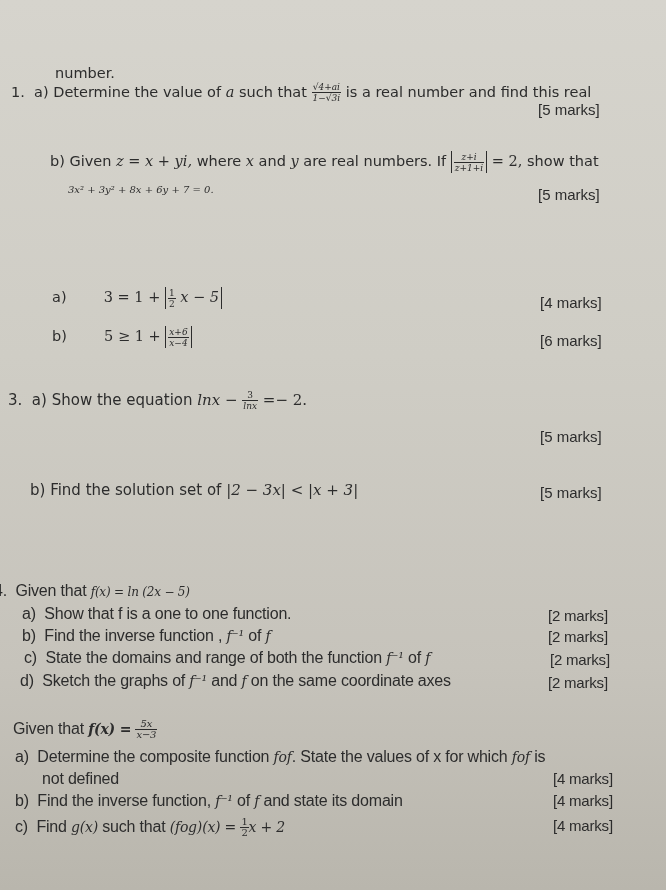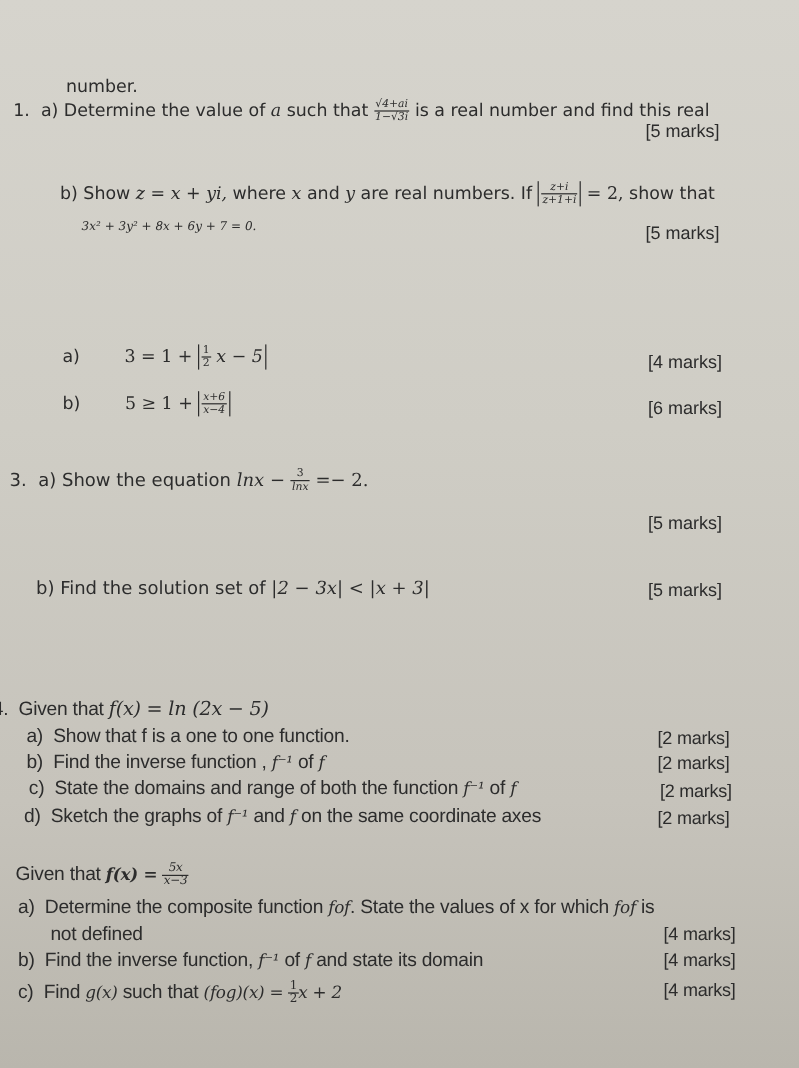--- a/index.html
+++ b/index.html
@@ -32,21 +32,21 @@
     <span>Determine the value of</span>
     <span class="m">a</span>
     <span>such that</span>
     <span class="frac"><span class="num m">√4+ai</span><span class="den m">1−√3i</span></span>
     <span>is a real number and find this real</span>
   </div>
   <div class="t" style="left:55px; top:64px;">number.</div>
   <div class="marks" style="left:538px; top:101px;">[5 marks]</div>
 
   <div class="t" style="left:50px; top:151px;">
-    <span>b) Show</span>
+    <span>b) Given</span>
     <span class="m">z = x + yi,</span>
     <span>where</span>
     <span class="m">x</span>
     <span>and</span>
     <span class="m">y</span>
     <span>are real numbers. If</span>
     <span class="abs"><span class="frac"><span class="num m">z+i</span><span class="den m">z+1+i</span></span></span>
     <span class="mr">= 2,</span>
     <span>show that</span>
   </div>
@@ -80,21 +80,21 @@
 
   <div class="t" style="left:30px; top:481px; font-size:15px;">
     <span>b) Find the solution set of</span>
     <span class="m">|2 − 3x| &lt; |x + 3|</span>
   </div>
   <div class="marks" style="left:540px; top:484px;">[5 marks]</div>
 
   <div class="t cond" style="left:-6px; top:582px;">
     <span>4.</span>&nbsp;
     <span>Given that</span>
-    <span class="m" style="font-size:16px;text-align:right;">f(x) = ln (2x − 5)</span>
+    <span class="m" style="font-size:12px;text-align:right;">f(x) = ln (2x − 5)</span>
   </div>
 
   <div class="t cond" style="left:22px; top:605px;">
     <span>a)</span>&nbsp;
     <span>Show that f is a one to one function.</span>
   </div>
   <div class="marks cond" style="left:548px; top:607px;">[2 marks]</div>
 
   <div class="t cond" style="left:22px; top:627px;">
     <span>b)</span>&nbsp;

